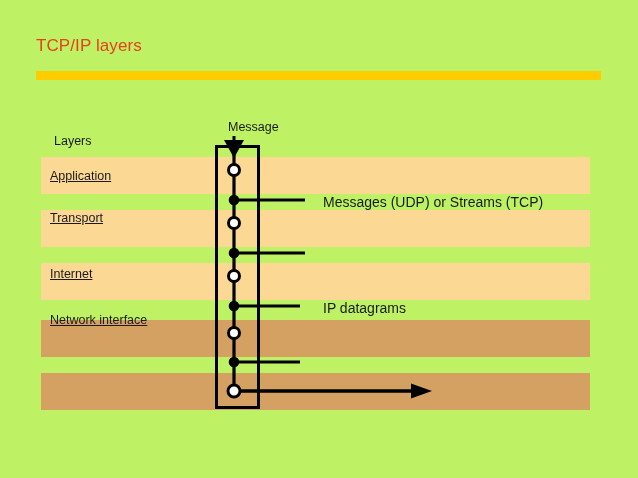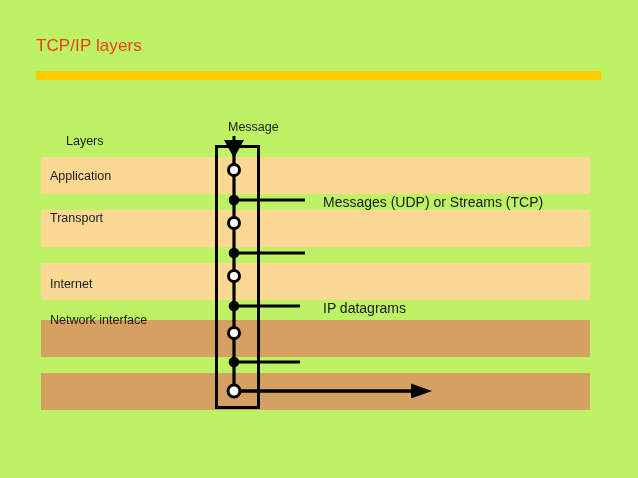--- a/index.html
+++ b/index.html
@@ -64,31 +64,31 @@
   .layer-bar.light { background: #fcd895; }
   .layer-bar.dark  { background: #d5a163; }
 
   .layer-label {
     position: absolute;
     left: 50px;
     font-size: 12.5px;
     color: #1a1a1a;
     white-space: nowrap;
     line-height: 1;
+    text-decoration: underline;
   }
 
   
   #layers-caption {
     position: absolute;
     left: 54px;
     top: 134px;
     font-size: 12.5px;
     color: #1a1a1a;
     white-space: nowrap;
-    margin-left: 12px;
   }
   #message-caption {
     position: absolute;
     left: 204px;
     top: 120px;
     font-size: 12.5px;
     color: #1a1a1a;
     white-space: nowrap;
     margin-left: 24px;
   }
@@ -123,21 +123,21 @@
   <div id="diagram">
 
     <div class="layer-bar light" style="top:157px"></div>
     <div class="layer-bar light" style="top:210px"></div>
     <div class="layer-bar light" style="top:263px"></div>
     <div class="layer-bar dark" style="top:320px"></div>
     <div class="layer-bar dark" style="top:373px"></div>
 
     <div class="layer-label" style="top:170px">Application</div>
     <div class="layer-label" style="top:212px">Transport</div>
-    <div class="layer-label" style="top:278px">Internet</div>
+    <div class="layer-label" style="top:268px">Internet</div>
     <div class="layer-label" style="top:314px">Network  interface</div>
 
     <div id="layers-caption">Layers</div>
     <div id="message-caption">Message</div>
 
     <div class="side-label" style="top:194px">Messages (UDP) or Streams (TCP)</div>
     <div class="side-label" style="top:300px">IP datagrams</div>
 
     <svg id="overlay-svg" viewBox="0 0 638 478">
 

